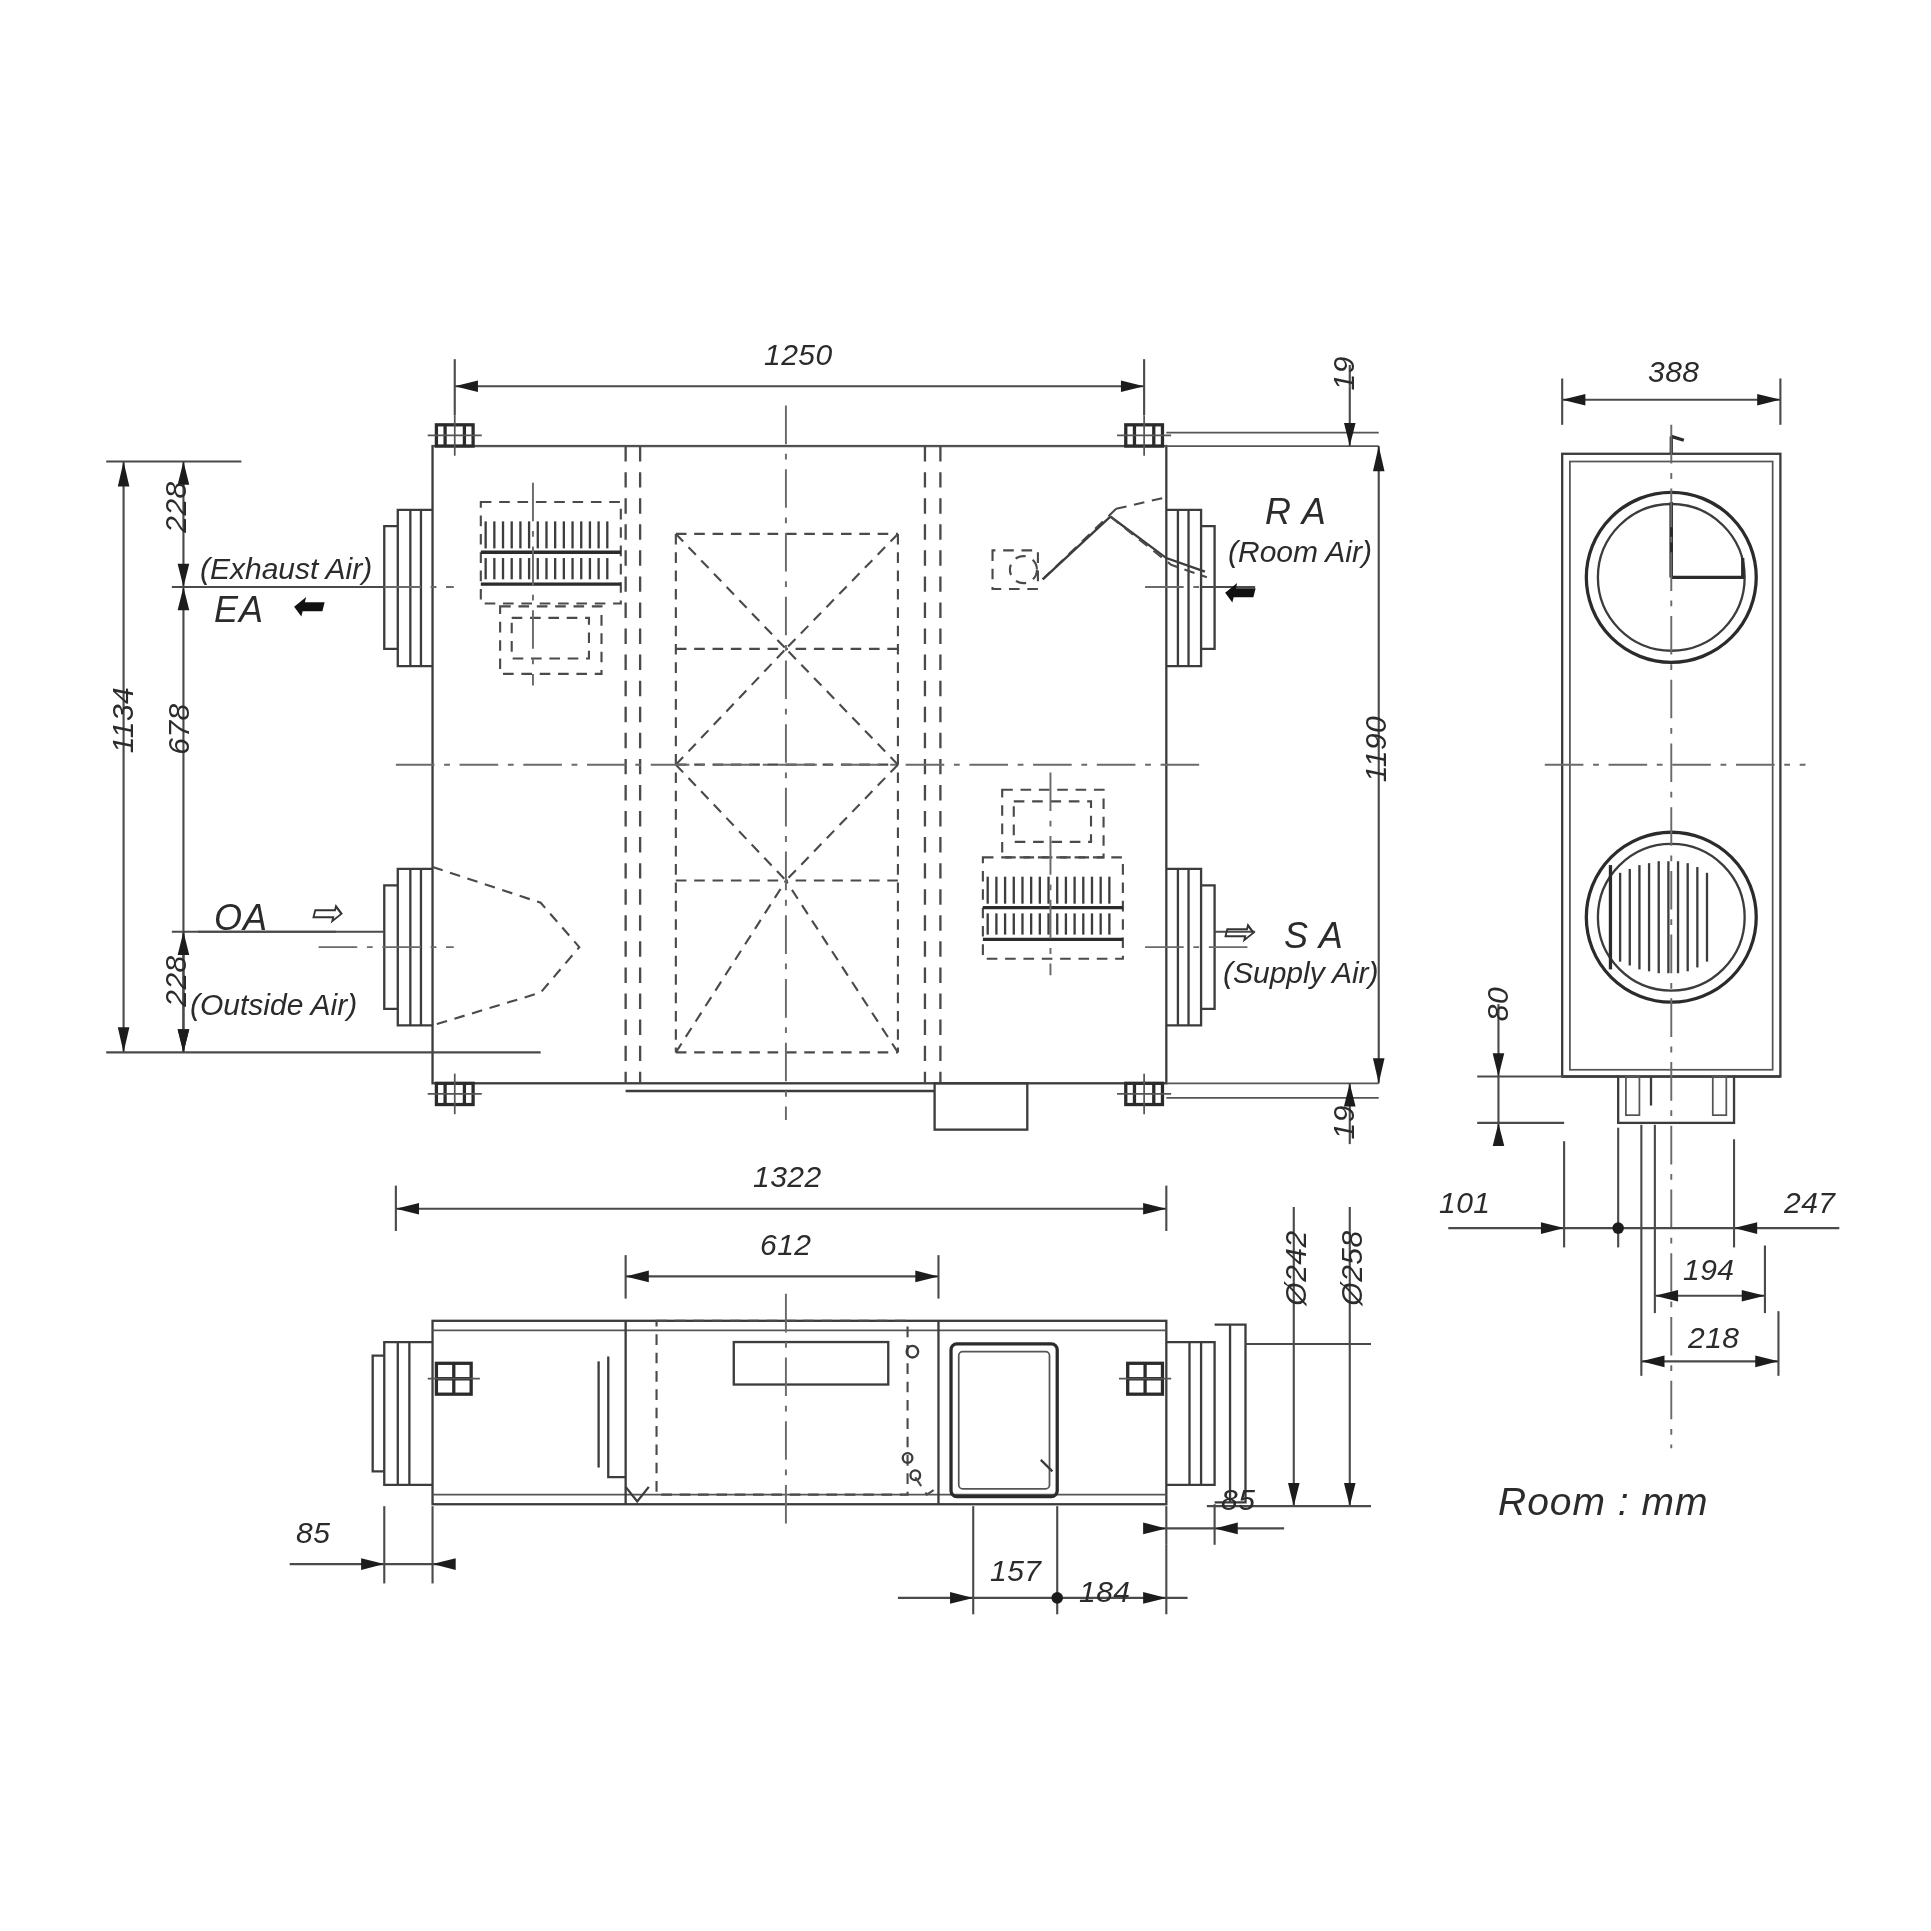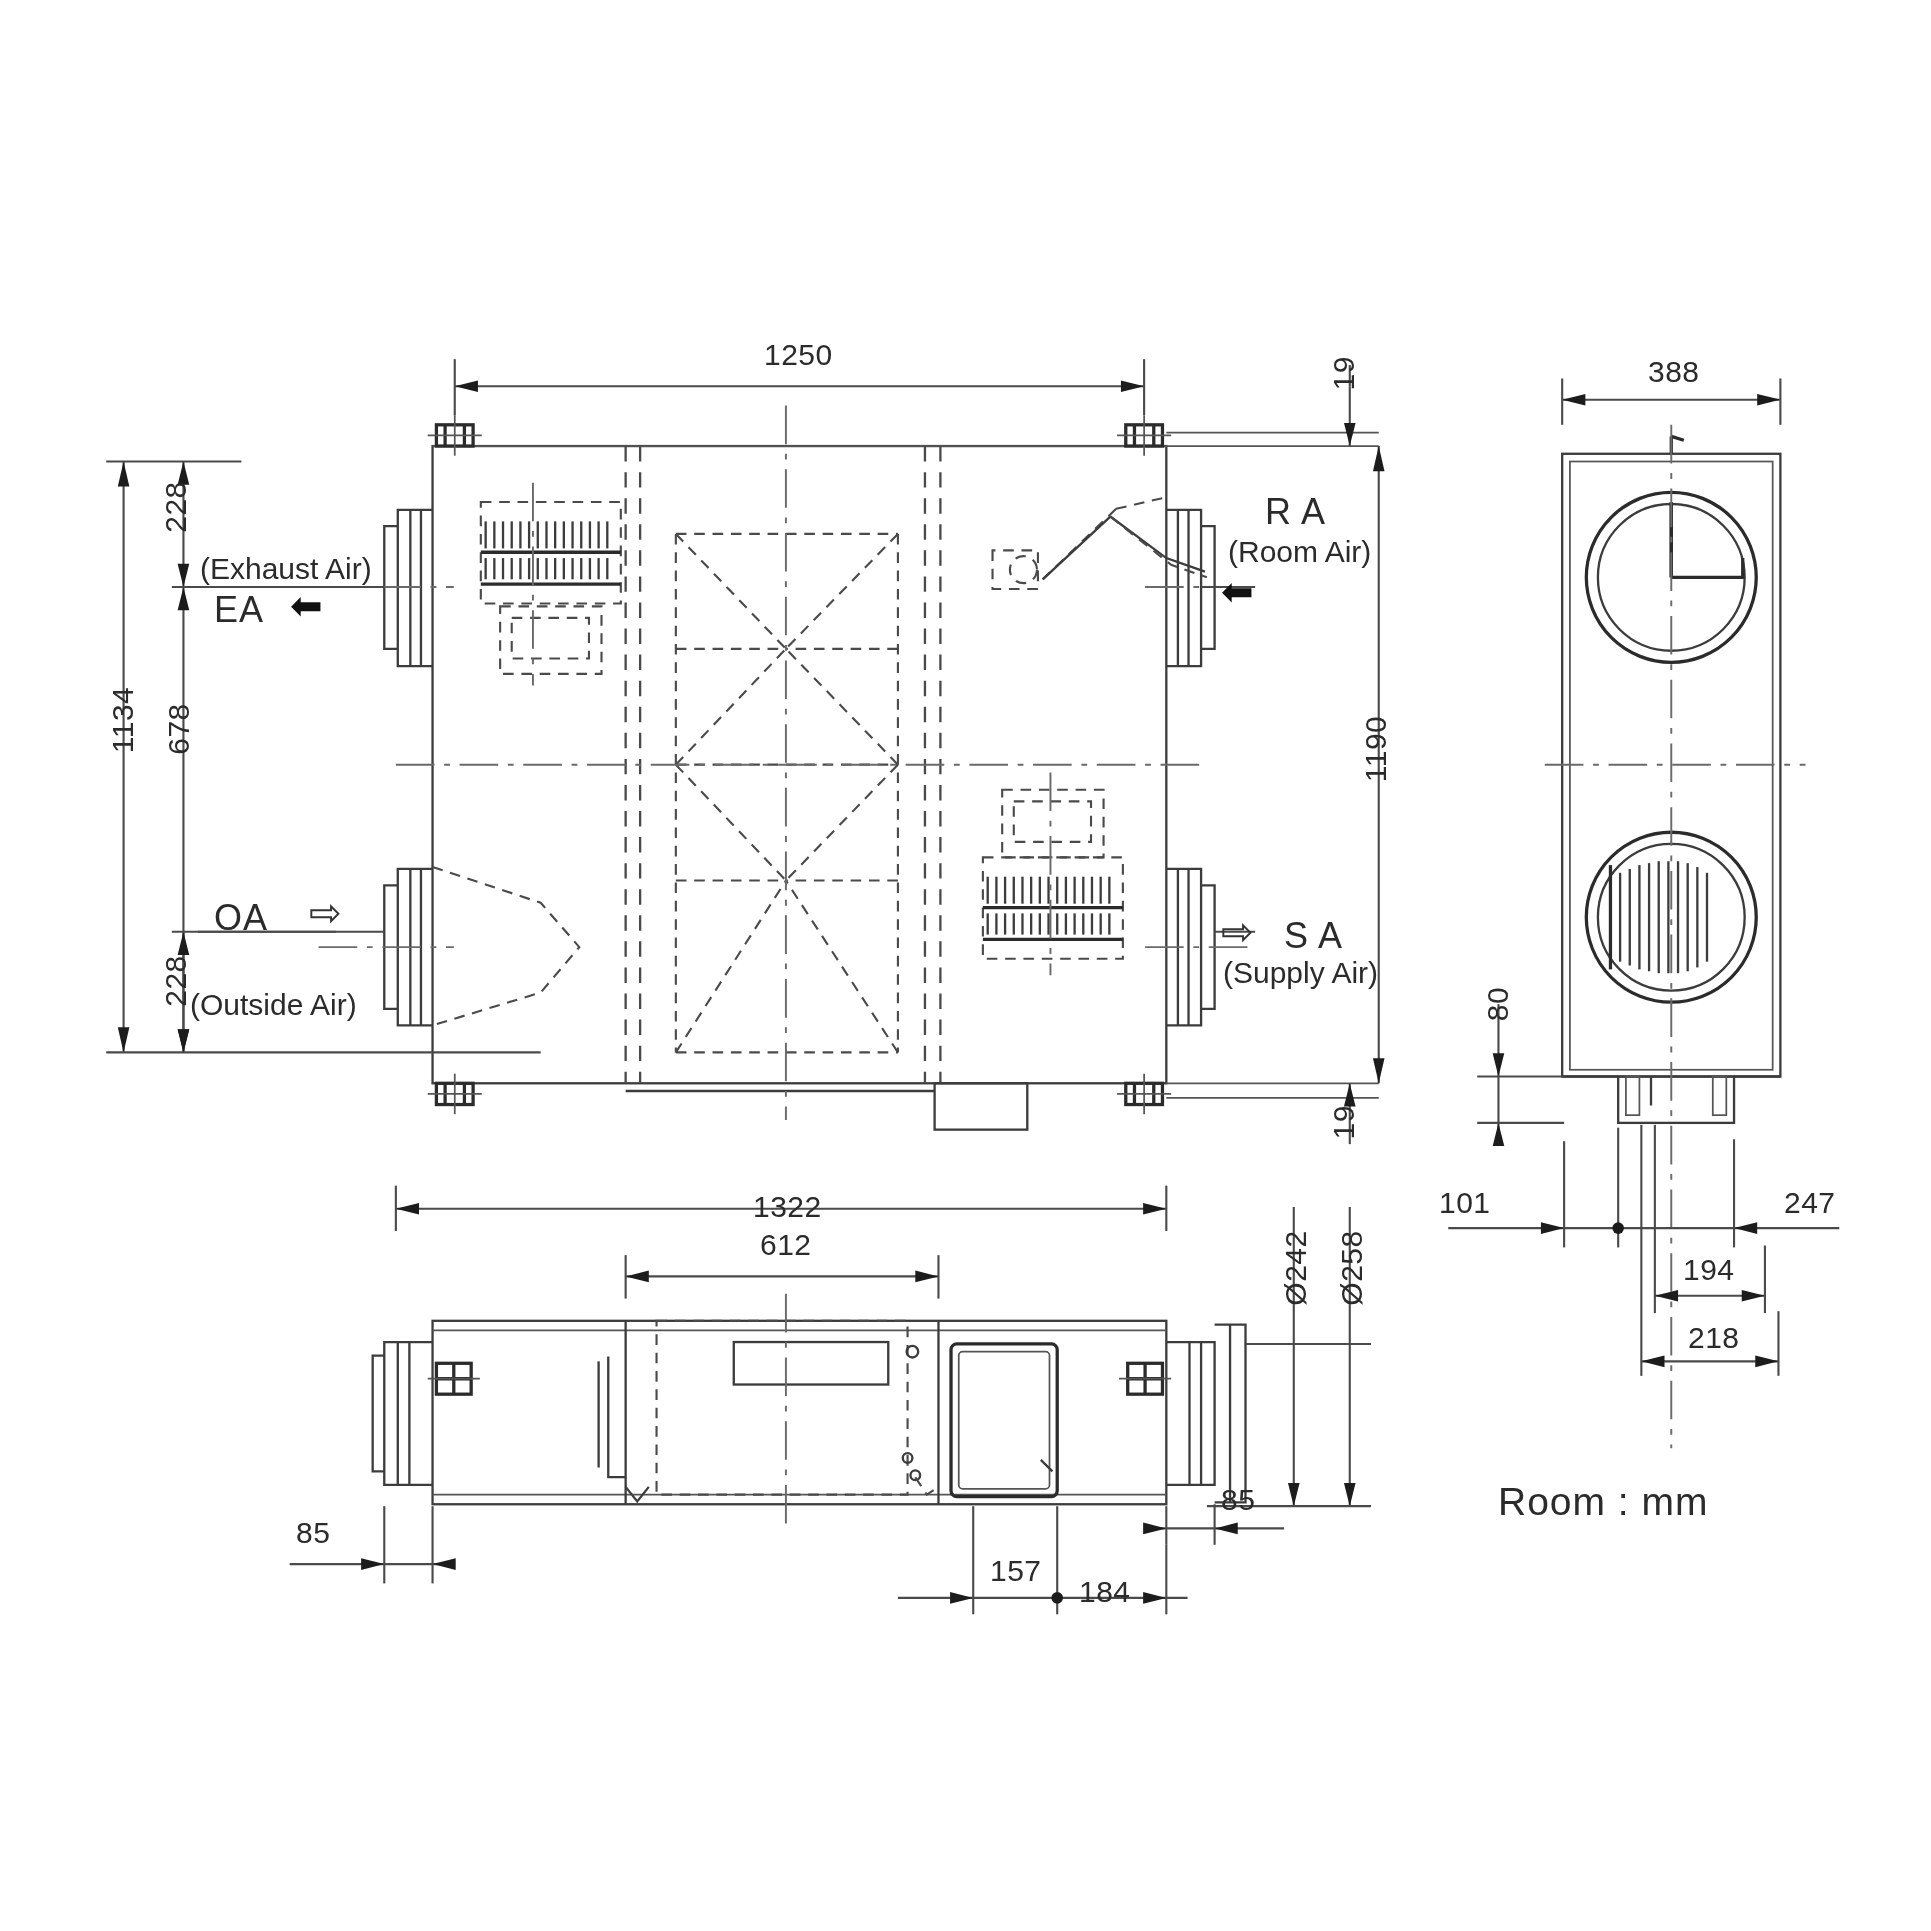--- a/index.html
+++ b/index.html
@@ -9,20 +9,21 @@
   }
   body {
     font-family: "Liberation Sans", sans-serif;
   }
   #canvas {
     position: relative;
     width: 1931px;
     height: 1883px;
     background: #ffffff;
     overflow: hidden;
+    font-style: italic;
   }
   svg.drawing {
     position: absolute;
     left: 0;
     top: 0;
     width: 1931px;
     height: 1931px;
   }
   .ln { stroke: #3c3c3c; stroke-width: 2.4; fill: none; }
   .ln-th { stroke: #2b2b2b; stroke-width: 3.4; fill: none; }
@@ -548,21 +549,21 @@
   <div class="lbl dimtext-v" style="left:1459px; top:989px; width:77px; text-align:center;">80</div>
 
   <div class="lbl dimtext" style="left:1439px; top:1188px;">101</div>
 
   <div class="lbl dimtext" style="left:1784px; top:1188px;">247</div>
 
   <div class="lbl dimtext" style="left:1683px; top:1255px;">194</div>
 
   <div class="lbl dimtext" style="left:1669px; top:1323px;margin-left:19px;">218</div>
 
-  <div class="lbl dimtext" style="left:753px; top:1162px;margin-top:30px;">1322</div>
+  <div class="lbl dimtext" style="left:753px; top:1162px;">1322</div>
 
   <div class="lbl dimtext" style="left:760px; top:1230px;">612</div>
 
   <div class="lbl dimtext" style="left:296px; top:1518px;">85</div>
 
   <div class="lbl dimtext" style="left:1221px; top:1485px;">85</div>
 
   <div class="lbl dimtext" style="left:990px; top:1556px;">157</div>
 
   <div class="lbl dimtext" style="left:1079px; top:1556px;margin-top:21px;">184</div>

